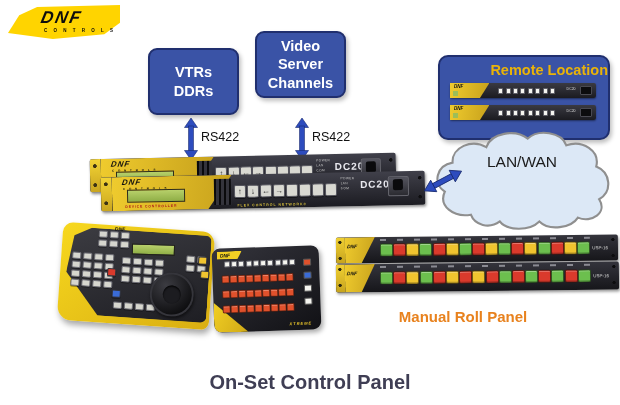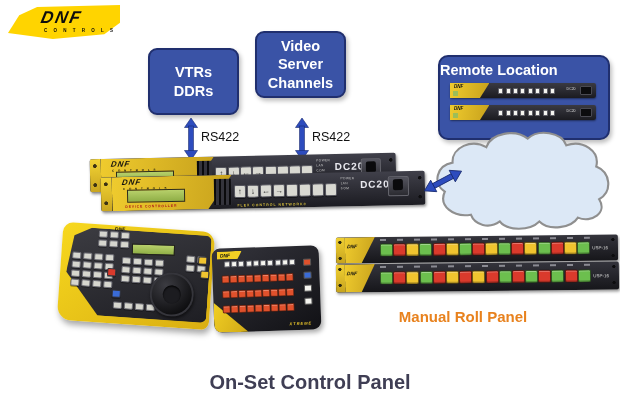--- a/index.html
+++ b/index.html
@@ -29,21 +29,21 @@
   .v-arrow{width:14px;height:42px}
   #rs1-arrow{left:184px;top:118px}
   #rs2-arrow{left:295px;top:118px}
   .rs-label{font-size:12.5px;color:#111}
   #rs1-label{left:201px;top:130px}
   #rs2-label{left:312px;top:130px}
 
   
   #remote-box{left:438px;top:55px;width:172px;height:85px;background:var(--box-blue,#3A53A6);
     border:2px solid var(--box-border,#202F6E);border-radius:10px;z-index:1;box-shadow:2px 3px 4px rgba(0,0,0,.25)}
-  .remote-title{margin-top:5px;text-align:left;color:#ffffff;font-weight:bold;font-size:14.5px}
+  .remote-title{margin-top:5px;text-align:right;color:#eab308;font-weight:bold;font-size:14.5px}
   .mini-rack{position:absolute;left:10px;width:146px;height:15px;background:linear-gradient(#3a3a42,#1b1b20);
     border-radius:2px;box-shadow:0 1px 2px rgba(0,0,0,.45)}
   #mini-rack1{top:26px}
   #mini-rack2{top:48px}
   .mini-yellow{position:absolute;left:0;top:0;bottom:0;width:27%;
     background:linear-gradient(100deg,#EFCB2E,#C7A11C);clip-path:polygon(0 0,100% 0,76% 100%,0 100%)}
   .mini-brand{position:absolute;left:4px;top:1px;font-size:4.5px;font-weight:bold;font-style:italic;color:#111}
   .mini-lcd{position:absolute;left:7%;top:55%;width:13%;height:32%;background:var(--lcd-green,#9CBE58)}
   .mini-buttons{position:absolute;left:33%;width:39%;top:50%;transform:translateY(-50%);
     display:flex;justify-content:space-between}
@@ -250,20 +250,21 @@
     </div>
   </div>
 
   <div id="cloud" class="abs">
     <svg viewBox="0 0 200 112">
       <path d="M 47 92 C 29 95 13 83 20 68 C 7 60 11 41 28 38 C 27 22 48 13 63 22
                C 68 7 93 3 106 13 C 117 3 141 6 146 20 C 163 14 181 26 177 42
                C 192 48 194 68 180 76 C 189 90 172 101 158 95 C 151 106 128 109 118 99
                C 108 109 85 109 77 99 C 66 107 51 103 47 92 Z" fill="var(--cloud-fill,#DCE8F6)" stroke="var(--cloud-border,#8F8F8F)" stroke-width="2.2"></path>
     </svg>
+    <div class="cloud-label">LAN/WAN</div>
   </div>
 
   <svg id="diag-arrow" class="abs" viewBox="0 0 54 40">
     <g transform="translate(27,20) rotate(-28)" fill="var(--arrow-blue,#2D4CBE)" stroke="var(--arrow-outline,#16296E)" stroke-width="0.8">
       <rect x="-12" y="-2.6" width="24" height="5.2"></rect>
       <polygon points="-21,0 -10.5,6.5 -10.5,-6.5"></polygon>
       <polygon points="21,0 10.5,6.5 10.5,-6.5"></polygon>
     </g>
   </svg>
 

